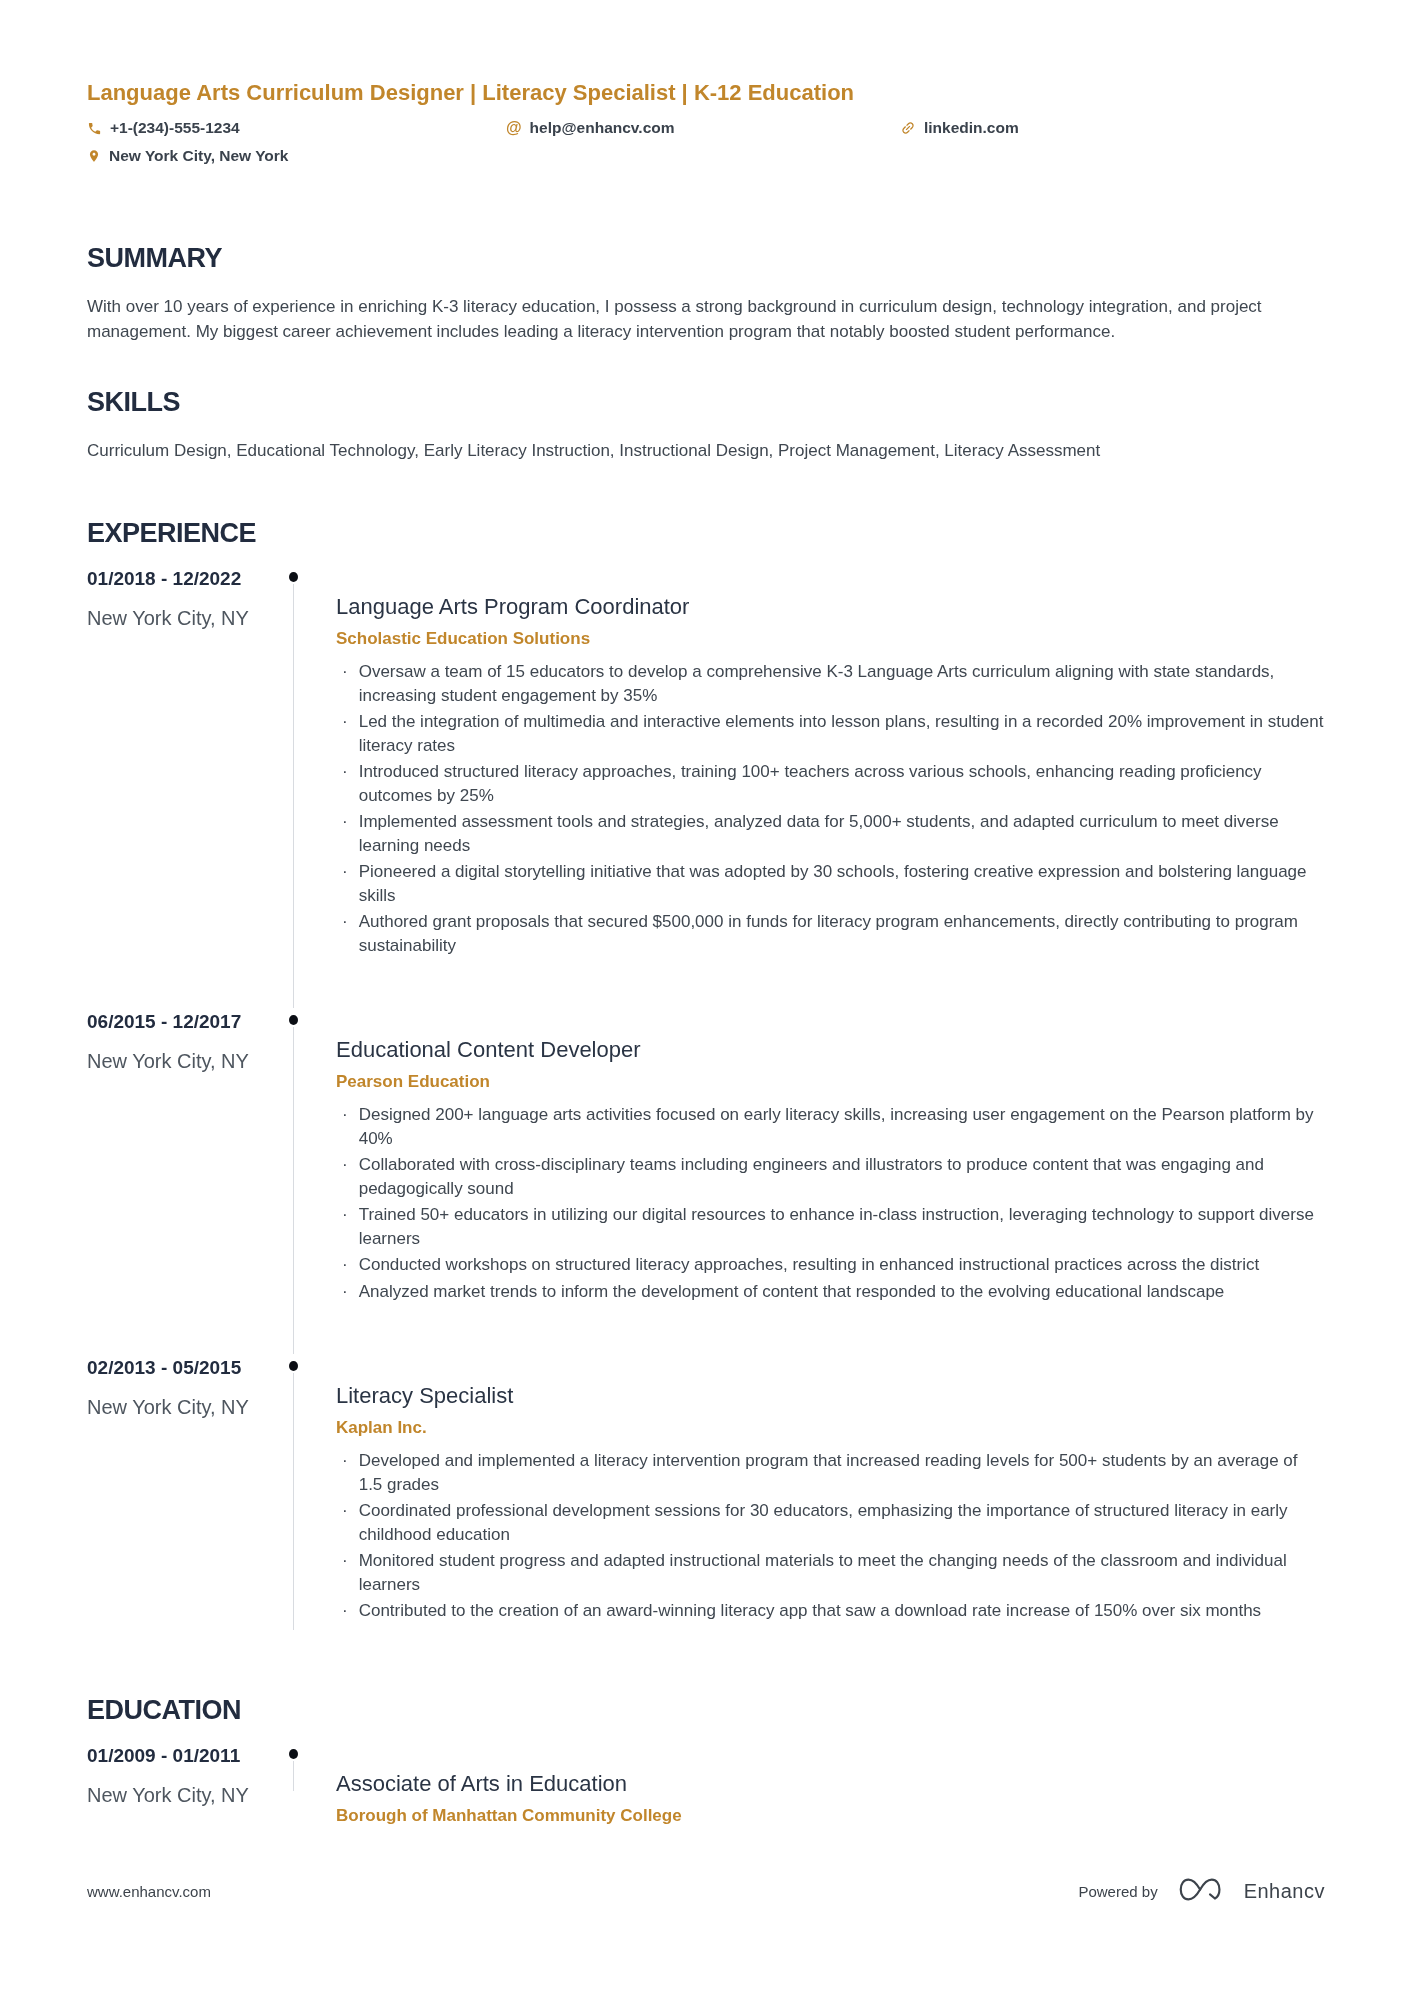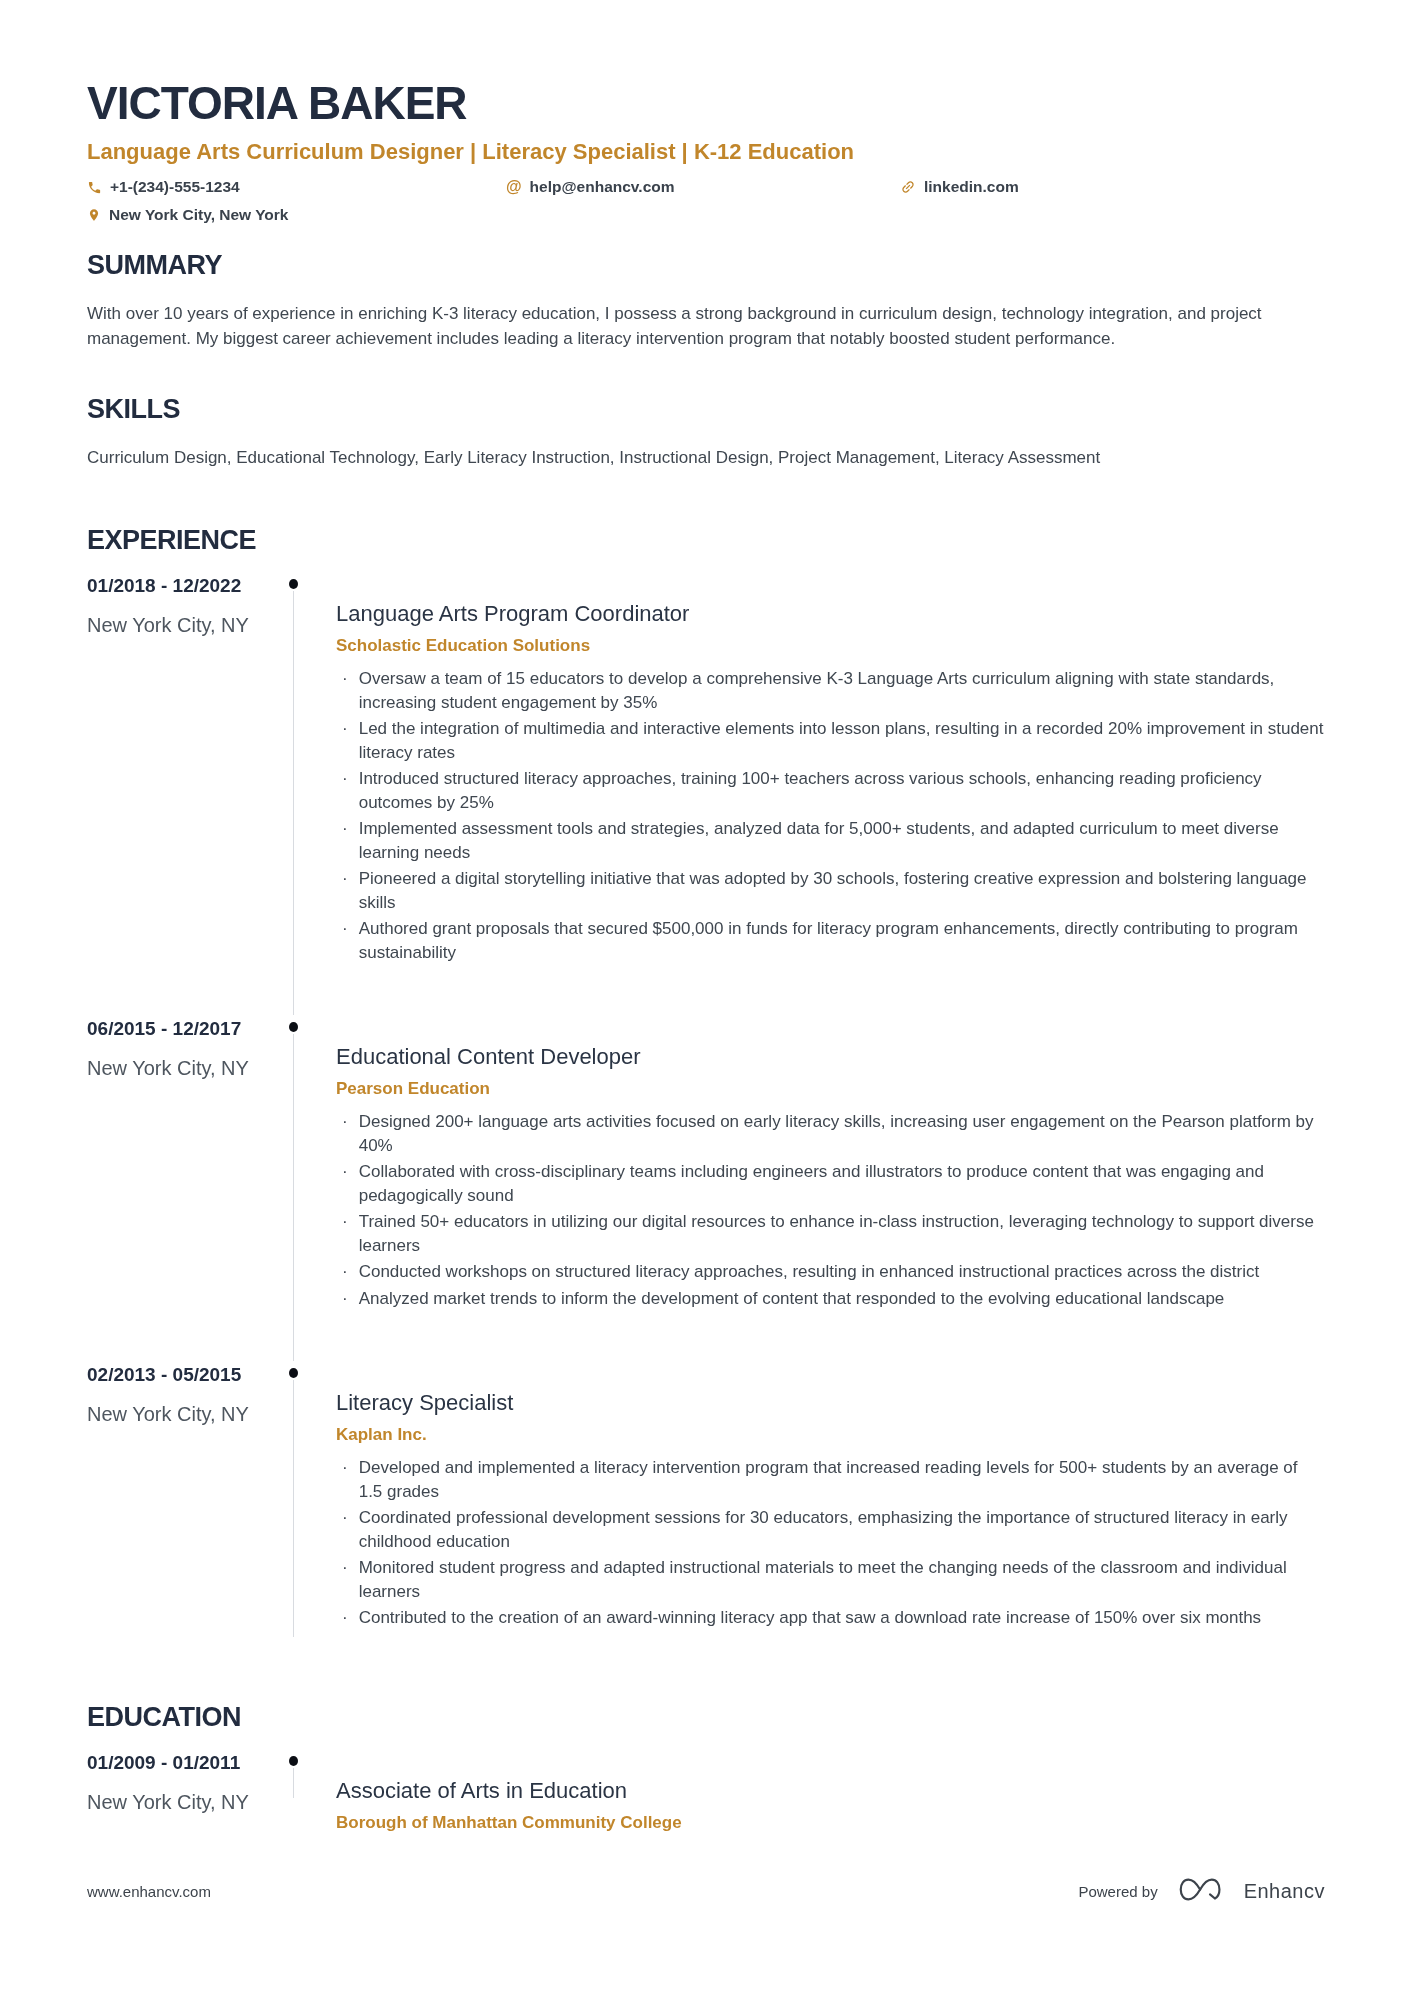--- a/index.html
+++ b/index.html
@@ -30,21 +30,21 @@
   .contact-item .ic svg{display:block;}
   .at-glyph{font-size:16px;font-weight:700;color:var(--accent);}
   .rot{transform:rotate(-45deg);display:inline-flex;}
   .loc-row{margin-top:8px;}
 
   
   .sec-heading{
     margin:0;font-size:27px;line-height:32px;font-weight:700;
     letter-spacing:-0.5px;color:var(--navy);
   }
-  .sec-summary{margin-top:24px;}
+  .sec-summary{margin-top:76px;}
   .sec-skills{margin-top:42px;}
   .sec-experience{margin-top:54px;}
   .sec-education{margin-top:64px;}
   .body-text{margin:20px 0 0 0;font-size:17px;line-height:25px;color:var(--body);max-width:1240px;}
 
   
   .entries{margin-top:16px;}
   .entry{display:grid;grid-template-columns:185px 34px 1fr;gap:15px;}
   .entry .meta{padding-top:2px;}
   .dates{font-size:19px;line-height:24px;font-weight:700;color:var(--navy);}
@@ -70,21 +70,20 @@
   .powered{display:flex;align-items:center;gap:20px;text-align:center;}
   .powered-label{font-size:15px;color:var(--footer);}
   .brand{font-size:20px;letter-spacing:0.5px;color:var(--footer);}
 </style>
 </head>
 <body>
 
 <div class="page">
 
   <header>
-    <h1 class="name">VICTORIA BAKER</h1>
     <div class="headline">Language Arts Curriculum Designer | Literacy Specialist | K-12 Education</div>
 
     <div class="contact-row">
       <div class="contact-item">
         <span class="ic">
           <svg width="15" height="15" viewBox="0 0 24 24" fill="currentColor">
               <path d="M6.62 10.79c1.44 2.83 3.76 5.14 6.59 6.59l2.2-2.21c.27-.27.67-.36 1.02-.24 1.12.37 2.33.57 3.57.57.55 0 1 .45 1 1V20c0 .55-.45 1-1 1-9.39 0-17-7.61-17-17 0-.55.45-1 1-1h3.5c.55 0 1 .45 1 1 0 1.25.2 2.45.57 3.57.11.35.03.74-.25 1.02l-2.2 2.2z"></path>
             </svg>
         </span>
         <span>+1-(234)-555-1234</span>

